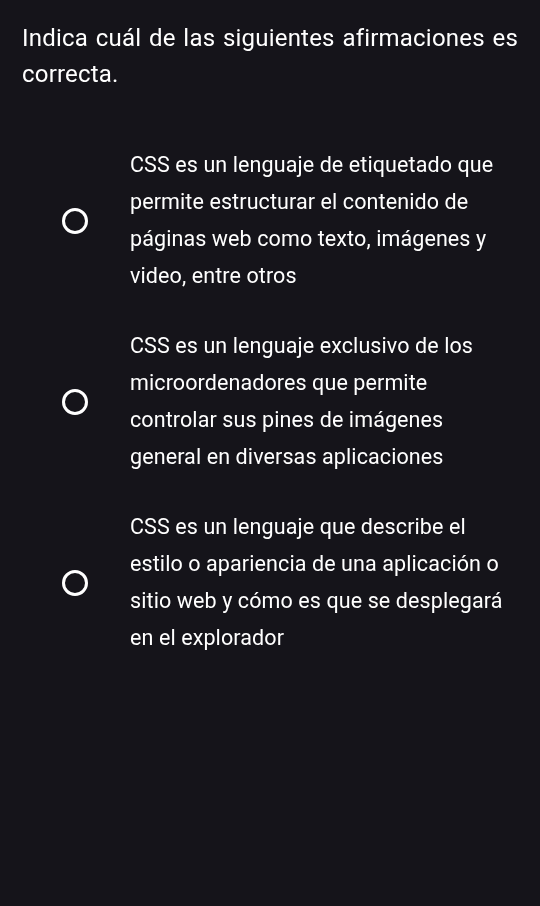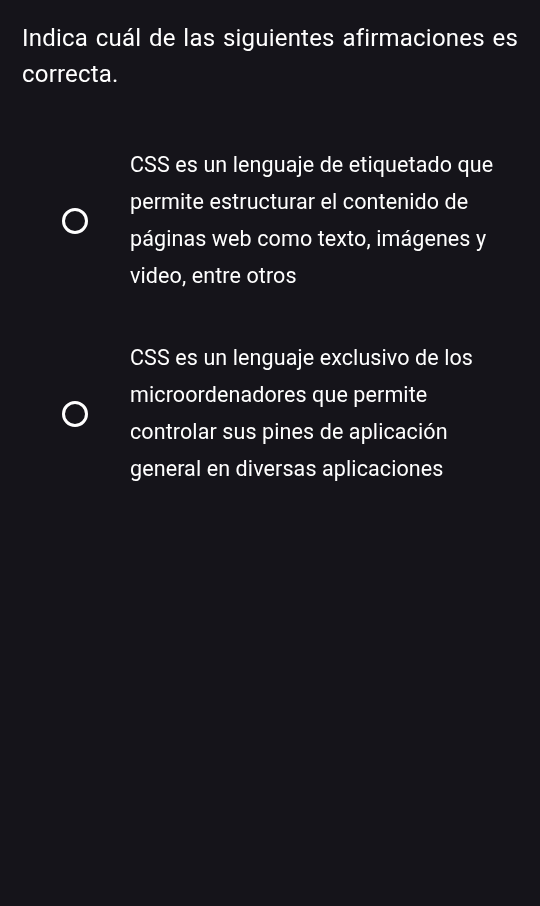--- a/index.html
+++ b/index.html
@@ -21,21 +21,21 @@
       font-weight: 400;
       line-height: 1.5;
       text-align: justify;
       text-align-last: left;
       margin-bottom: 55px;
       letter-spacing: 0.2px;
     }
     .options {
       display: flex;
       flex-direction: column;
-      gap: 45px;
+      gap: 33px;
       padding-left: 40px;
       padding-right: 12px;
     }
     .option {
       display: flex;
       align-items: center;
       gap: 42px;
       cursor: pointer;
     }
     .radio {
@@ -59,15 +59,19 @@
 
 <div class="question-text">Indica cuál de las siguientes afirmaciones es correcta.</div>
 
 <div class="options">
   <div class="option">
     <div class="radio"></div>
     <div class="option-text">CSS es un lenguaje de etiquetado que permite estructurar el contenido de páginas web como texto, imágenes y video, entre otros</div>
   </div>
   <div class="option">
     <div class="radio"></div>
-    <div class="option-text">CSS es un lenguaje exclusivo de los microordenadores que permite controlar sus pines de aplicación general en diversas aplicaciones</div>
+    <div class="option-text">CSS es un lenguaje exclusivo de los microordenadores que permite controlar sus pines de imágenes general en diversas aplicaciones</div>
+  </div>
+  <div class="option">
+    <div class="radio"></div>
+    <div class="option-text">CSS es un lenguaje que describe el estilo o apariencia de una aplicación o sitio web y cómo es que se desplegará en el explorador</div>
   </div>
 </div>
 
 </body></html>

